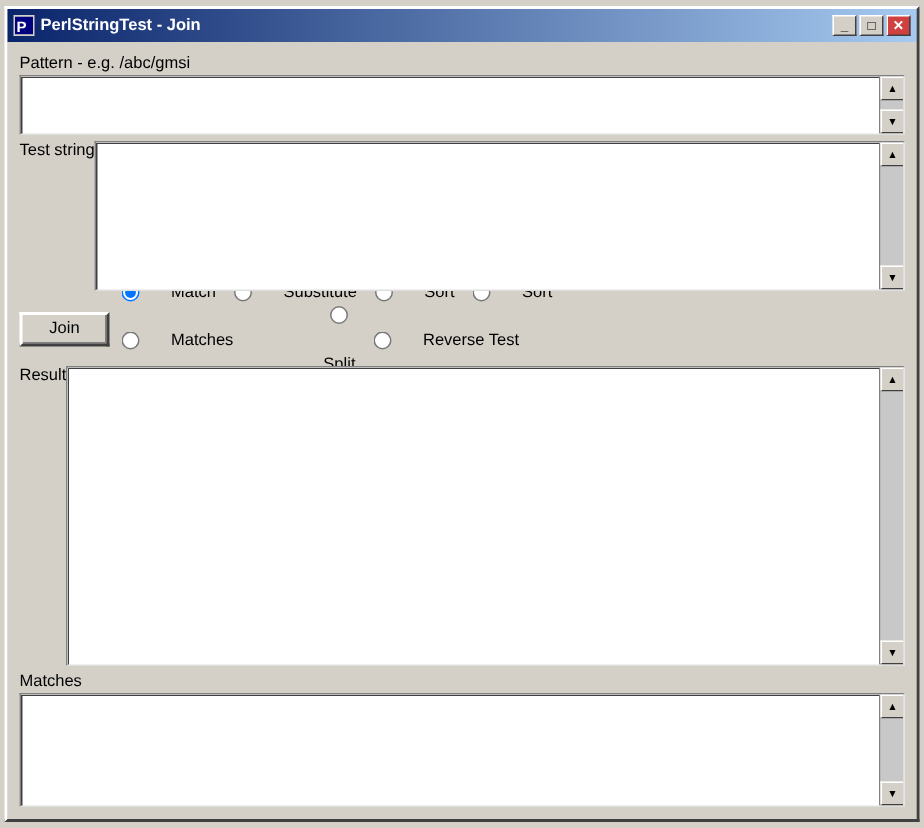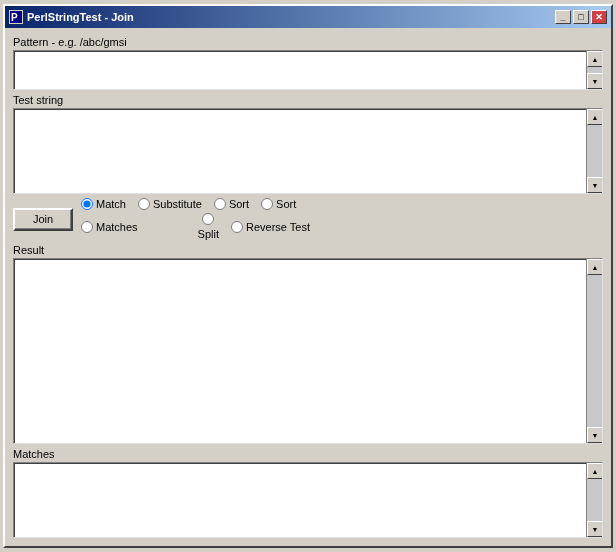--- a/index.html
+++ b/index.html
@@ -130,39 +130,39 @@
       font-family: Tahoma, Arial, sans-serif;
       display: flex;
       align-items: center;
       justify-content: center;
       margin-right: 8px;
     }
 
     .radio-item {
       display: flex;
       align-items: center;
-      gap: 3px;
+      gap: 21px;
       margin-right: 12px;
     }
 
     .radio-item input[type="radio"] {
       width: 12px;
       height: 12px;
       margin: 0;
       cursor: pointer;
     }
 
     .radio-item label {
       font-size: 11px;
       cursor: pointer;
     }
 
     .result-section {
       display: flex;
-      flex-direction: column;
+      flex-direction: row;
       flex: 1;
     }
 
     .matches-section {
       display: flex;
       flex-direction: column;
       flex-shrink: 0;
       height: 90px;
     }
 
@@ -205,21 +205,21 @@
           <input type="text" style="flex: 1 1 0%; border: none; outline: none; background: transparent; font-family: Tahoma, Arial, sans-serif; font-size: 11px; padding: 2px 4px; width: calc(100% - 16px);" placeholder="">
           <div style="width:16px; background:#d4d0c8; border-left:1px solid #808080; display:flex; flex-direction:column;">
             <div class="scrollbar-btn" style="font-size:7px;">▲</div>
             <div style="flex:1; background:#c8c8c8;"></div>
             <div class="scrollbar-btn" style="font-size:7px;">▼</div>
           </div>
         </div>
       </div>
     </div>
 
-    <div class="test-string-area" style="flex:0 0 100px; display:flex; flex-direction:column;">
+    <div class="test-string-area" style="flex:0 0 100px; display:flex; flex-direction:row;">
       <div class="section-label">Test string</div>
       <div style="flex:1; position:relative; background:#ffffff; border:1px solid #808080; border-right-color:#dfdfdf; border-bottom-color:#dfdfdf; box-shadow:inset 1px 1px 0 #404040; display:flex; overflow:hidden;">
         <textarea style="flex: 1 1 0%; border: none; outline: none; resize: none; background: transparent; font-family: Tahoma, Arial, sans-serif; font-size: 11px; padding: 2px 4px; width: calc(100% - 16px);"></textarea>
         <div style="width:16px; background:#d4d0c8; border-left:1px solid #808080; display:flex; flex-direction:column; position:absolute; right:0; top:0; bottom:0;">
           <div class="scrollbar-btn" style="font-size:7px;">▲</div>
           <div style="flex:1; background:#c8c8c8;"></div>
           <div class="scrollbar-btn" style="font-size:7px;">▼</div>
         </div>
       </div>
     </div>

